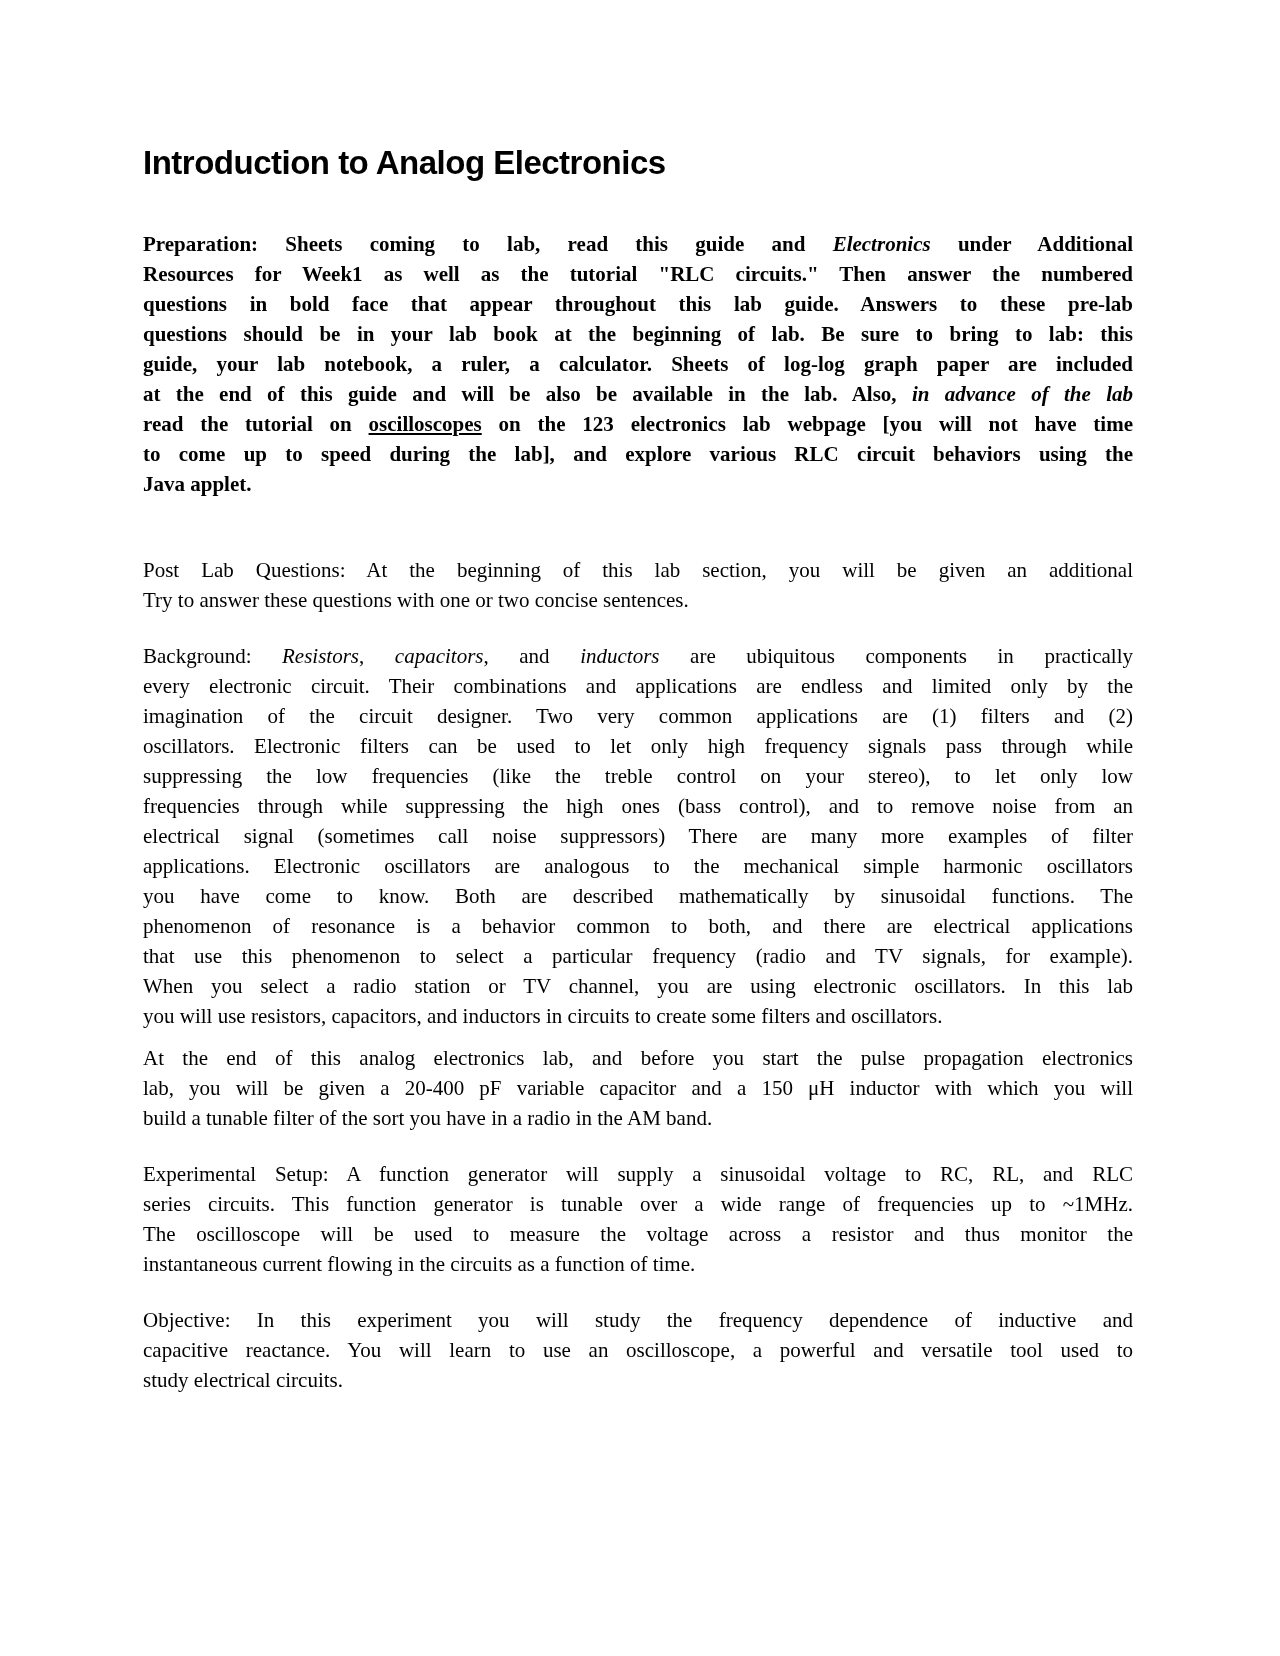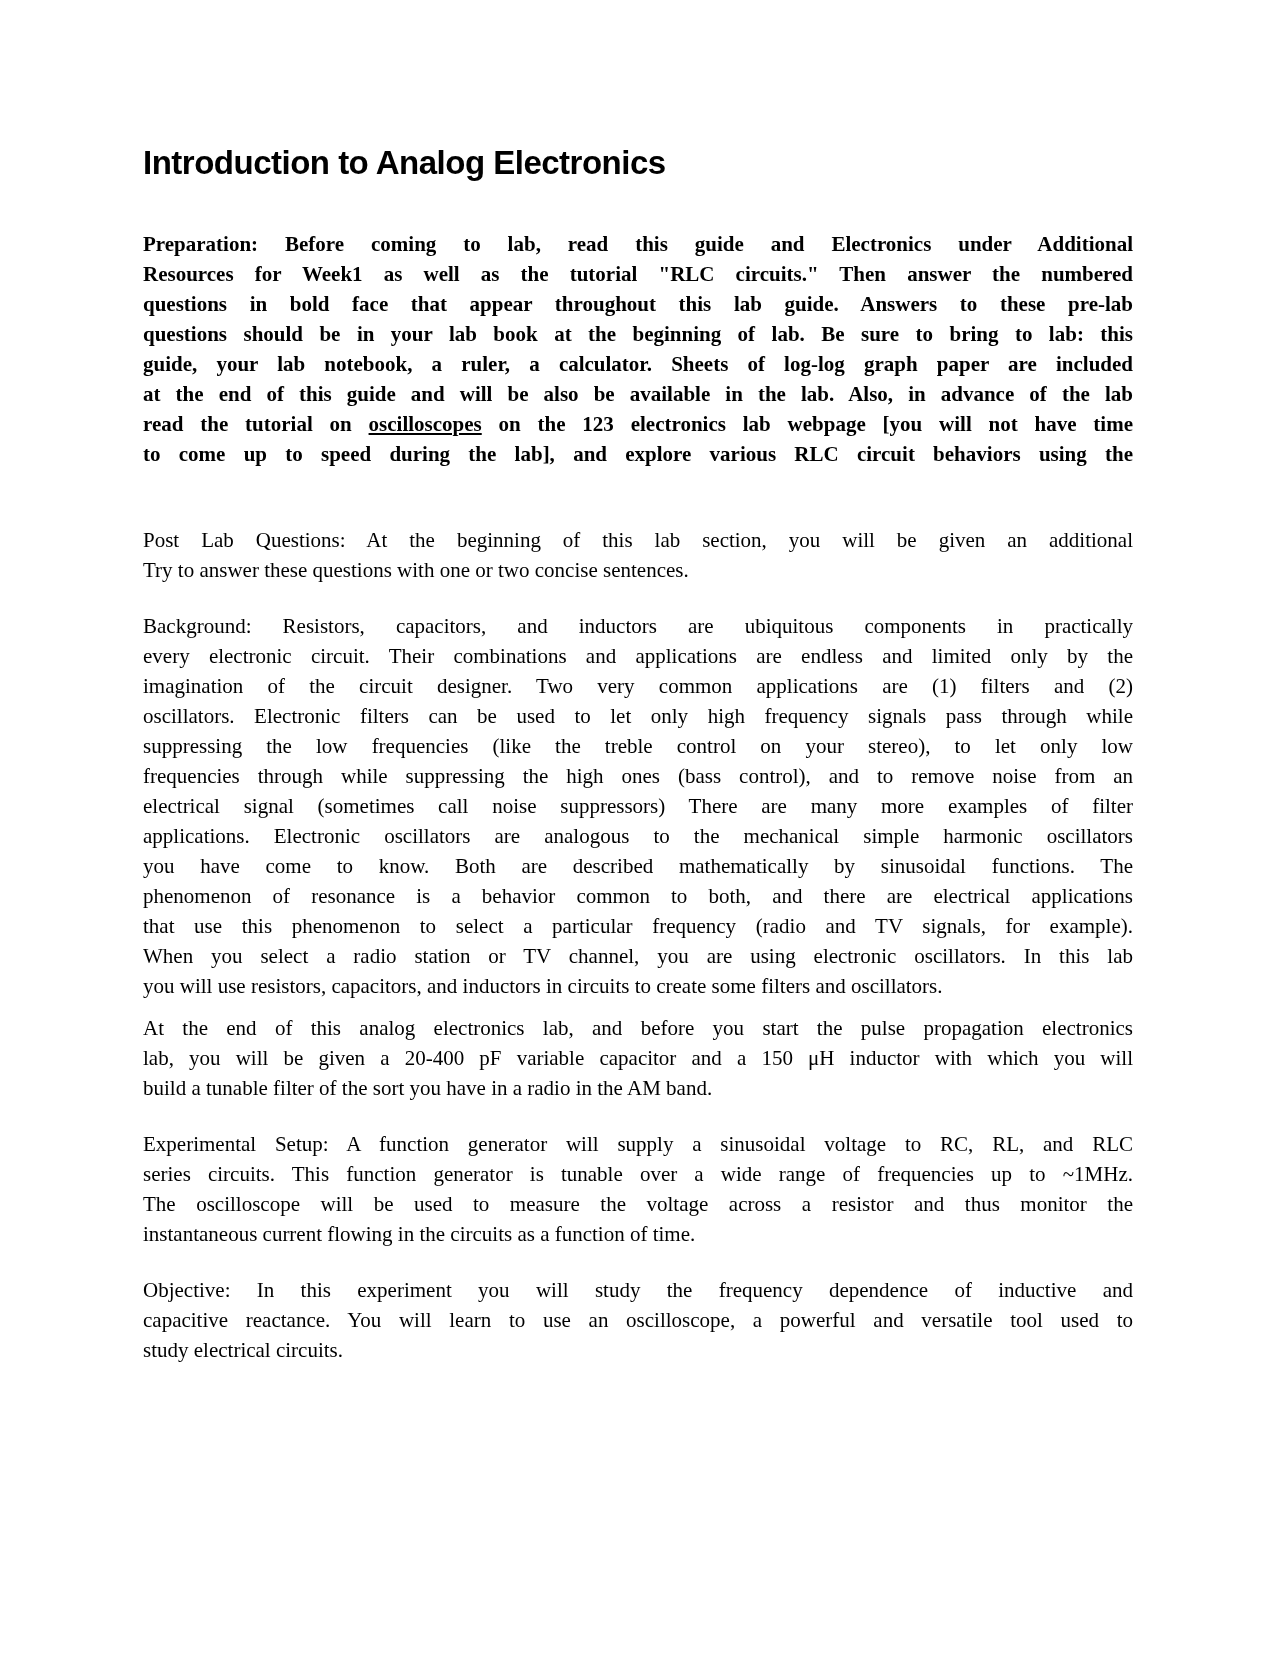--- a/index.html
+++ b/index.html
@@ -42,39 +42,40 @@
   .para.gap-large  { margin-top: 56px; }
   .para.bold { font-weight: bold; }
   .line {
     text-align: justify;
     text-align-last: justify;
   }
   .line.last {
     text-align-last: left;
   }
   .b { font-weight: normal; }
-  .i { }
+  .i { font-style: italic; }
   .u { text-decoration: underline; }
 </style>
 </head>
 <body>
 
 <div class="page">
   <div class="content">
     <div class="doc-title">Introduction to Analog Electronics</div>
     <div class="body-text">
         <div class="para gap-first bold">
-          <div class="line"><span>Preparation: Before coming to lab, read this guide and </span><span class="i">Electronics</span><span> under Additional</span></div>
+          <div class="line"><span>Preparation: Sheets coming to lab, read this guide and </span><span class="i">Electronics</span><span> under Additional</span></div>
           <div class="line"><span>Resources for Week1 as well as the tutorial "RLC circuits." Then answer the numbered</span></div>
           <div class="line"><span>questions in bold face that appear throughout this lab guide. Answers to these pre-lab</span></div>
           <div class="line"><span>questions should be in your lab book at the beginning of lab. Be sure to bring to lab: this</span></div>
           <div class="line"><span>guide, your lab notebook, a ruler, a calculator.  Sheets of log-log graph paper are included</span></div>
           <div class="line"><span>at the end of this guide and will be also be available in the lab. Also, </span><span class="i">in advance of the lab</span></div>
           <div class="line"><span>read the tutorial on </span><span class="u">oscilloscopes</span><span> on the 123 electronics lab webpage [you will not have time</span></div>
           <div class="line"><span>to come up to speed during the lab], and explore various RLC circuit behaviors using the</span></div>
+          <div class="line last"><span>Java applet.</span></div>
         </div>
         <div class="para gap-large">
           <div class="line"><span class="b">Post Lab Questions: </span><span>At the beginning of this lab section, you will be given an additional</span></div>
           <div class="line last"><span>Try to answer these questions with one or two concise sentences.</span></div>
         </div>
         <div class="para gap-normal">
           <div class="line"><span class="b">Background: </span><span class="i">Resistors</span><span>, </span><span class="i">capacitors</span><span>, and </span><span class="i">inductors</span><span> are ubiquitous components in practically</span></div>
           <div class="line"><span>every electronic circuit. Their combinations and applications are endless and limited only by the</span></div>
           <div class="line"><span>imagination of the circuit designer. Two very common applications are (1) filters and (2)</span></div>
           <div class="line"><span>oscillators. Electronic filters can be used to let only high frequency signals pass through while</span></div>

